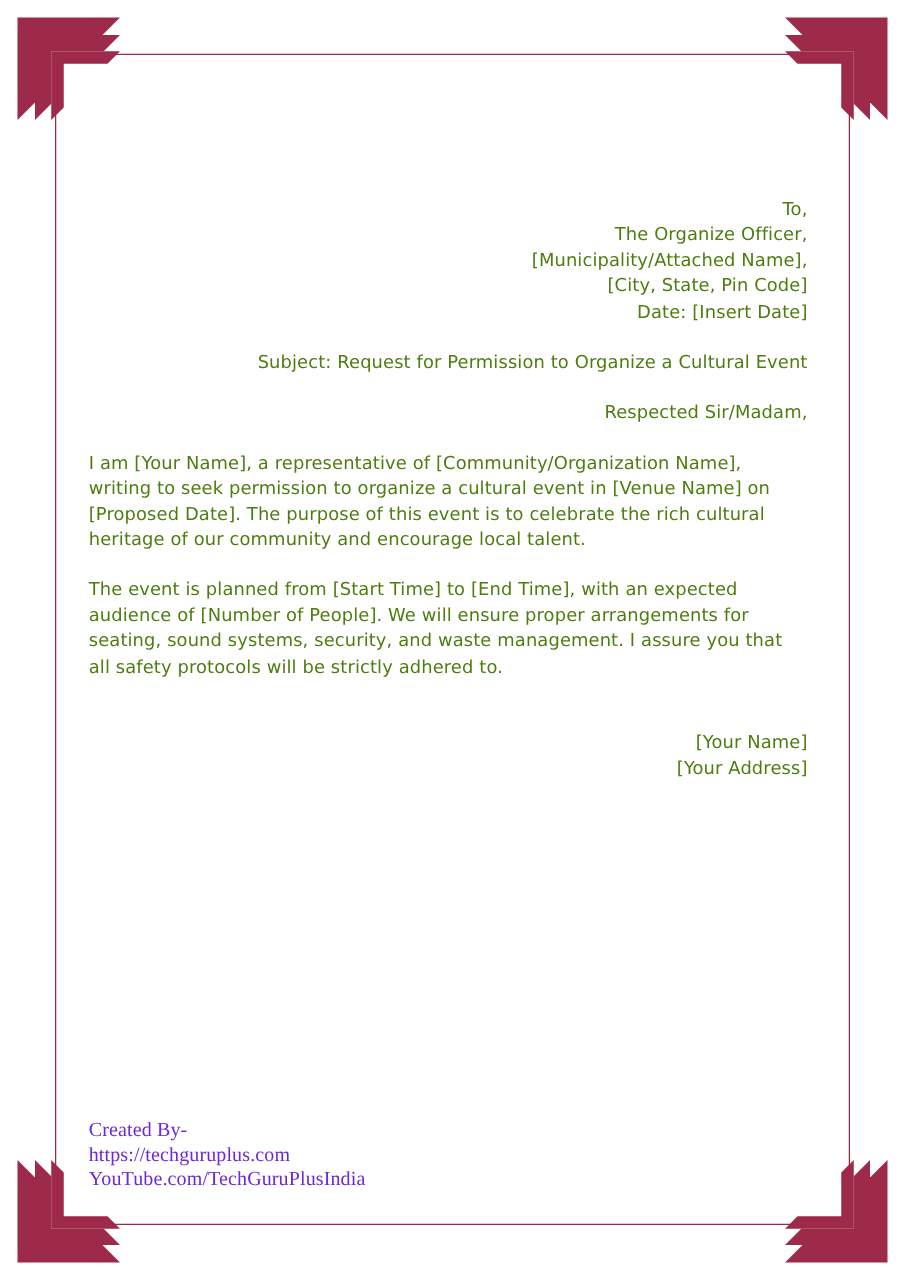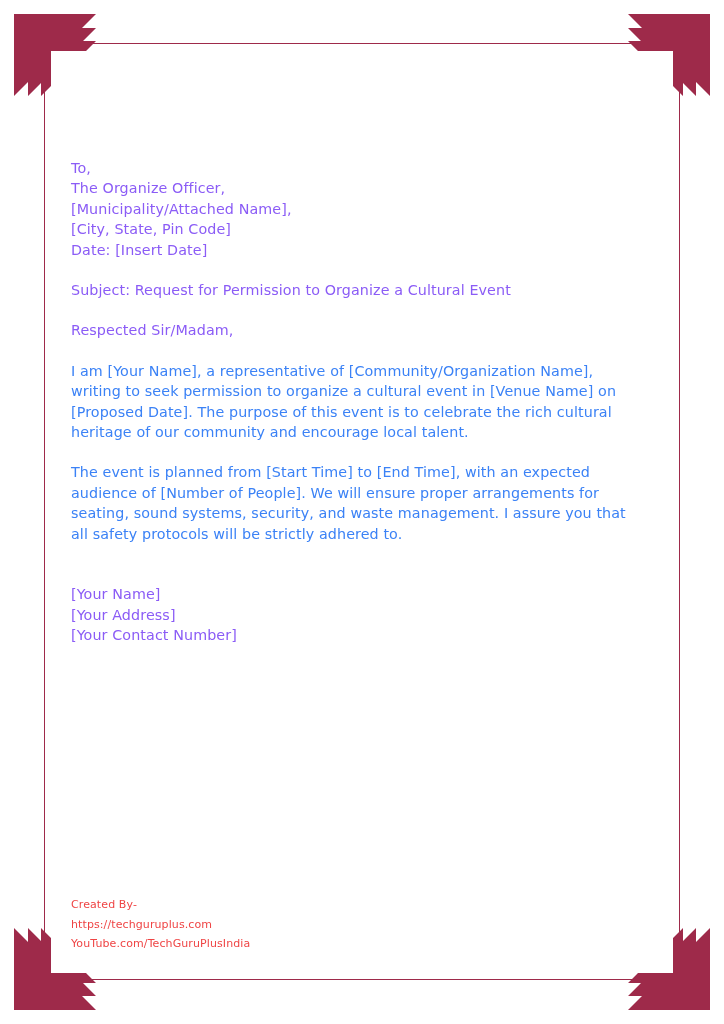--- a/index.html
+++ b/index.html
@@ -47,49 +47,51 @@
   .content {
     position: absolute;
     left: 71px;
     top: 158px;
     width: 575px;
   }
 
   .block {
     font-size: 14.3px;
     line-height: 20.4px;
-    color: #8b5cf6;
+    color: #4d7c0f;
     letter-spacing: 0.1px;
+    text-align: right;
   }
 
   .block .line { white-space: pre; }
 
   .gap-sm { height: 20px; }
   .gap-md { height: 20px; }
 
   p.para {
     margin: 0;
     font-size: 14.3px;
     line-height: 20.4px;
-    color: #3b82f6;
+    color: #4d7c0f;
     letter-spacing: 0.1px;
   }
 
   .spacer-para { height: 20px; }
 
   
   .footer {
     position: absolute;
     left: 71px;
     top: 895px;
     width: 420px;
-    font-size: 11px;
+    font-size: 16px;
     line-height: 19.6px;
-    color: #ef4444;
+    color: #6d28d9;
     letter-spacing: 0.1px;
+    font-family: Liberation Serif, serif;
   }
   .footer .line { white-space: pre; }
 </style>
 </head>
 <body>
 
 <div class="page">
 
   <div class="inner-frame"></div>
 
@@ -152,21 +154,20 @@
     <p class="para">The event is planned from [Start Time] to [End Time], with an expected audience of [Number of People]. We will ensure proper arrangements for seating, sound systems, security, and waste management. I assure you that all safety protocols will be strictly adhered to.</p>
 
     <div class="spacer-para"></div>
 
 
     <div class="spacer-para"></div>
 
     <div class="block">
       <div class="line">[Your Name]</div>
       <div class="line">[Your Address]</div>
-      <div class="line">[Your Contact Number]</div>
     </div>
 
   </div>
 
   <div class="footer">
     <div class="line">Created By-</div>
     <div class="line">https://techguruplus.com</div>
     <div class="line">YouTube.com/TechGuruPlusIndia</div>
   </div>
 

